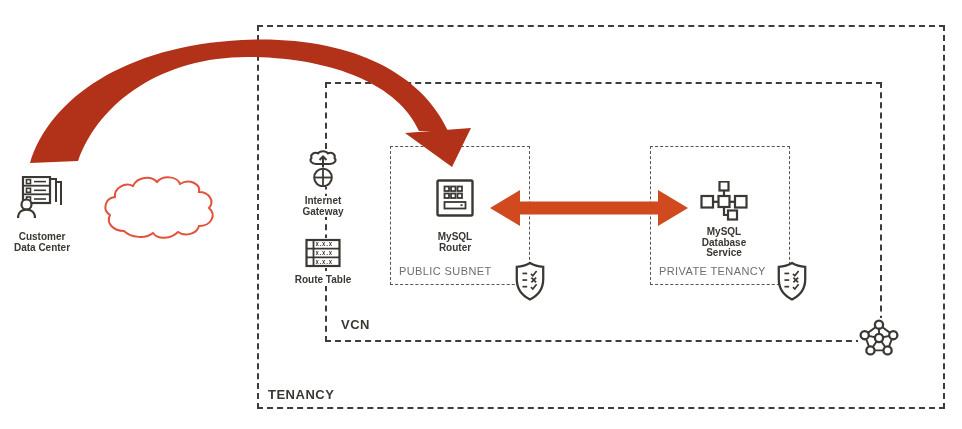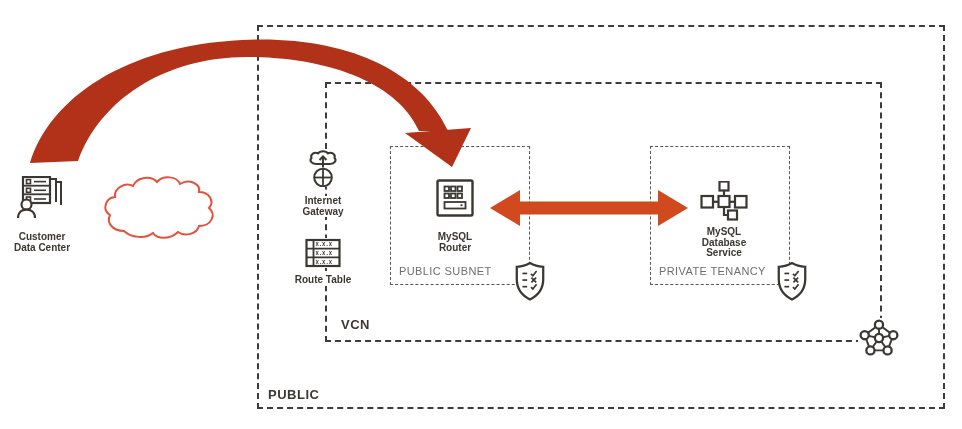--- a/index.html
+++ b/index.html
@@ -35,21 +35,21 @@
     font-family:"DejaVu Sans Mono","Liberation Mono",monospace;
     font-weight:bold;fill:var(--ink,#3b3733);
   }
 </style>
 </head>
 <body>
 
 <div class="canvas">
 
   <div class="box tenancy" style="left:257px;top:25px;width:688px;height:384px;">
-    <span class="container-label">PUBLIC</span>
+    <span class="container-label">TENANCY</span>
   </div>
 
   <div class="box vcn" style="left:325px;top:82px;width:557px;height:260px;">
     <span class="container-label">VCN</span>
   </div>
 
   <div class="box subnet" style="left:390px;top:146px;width:140px;height:139px;">
     <span class="subnet-label">PUBLIC SUBNET</span>
   </div>
 

